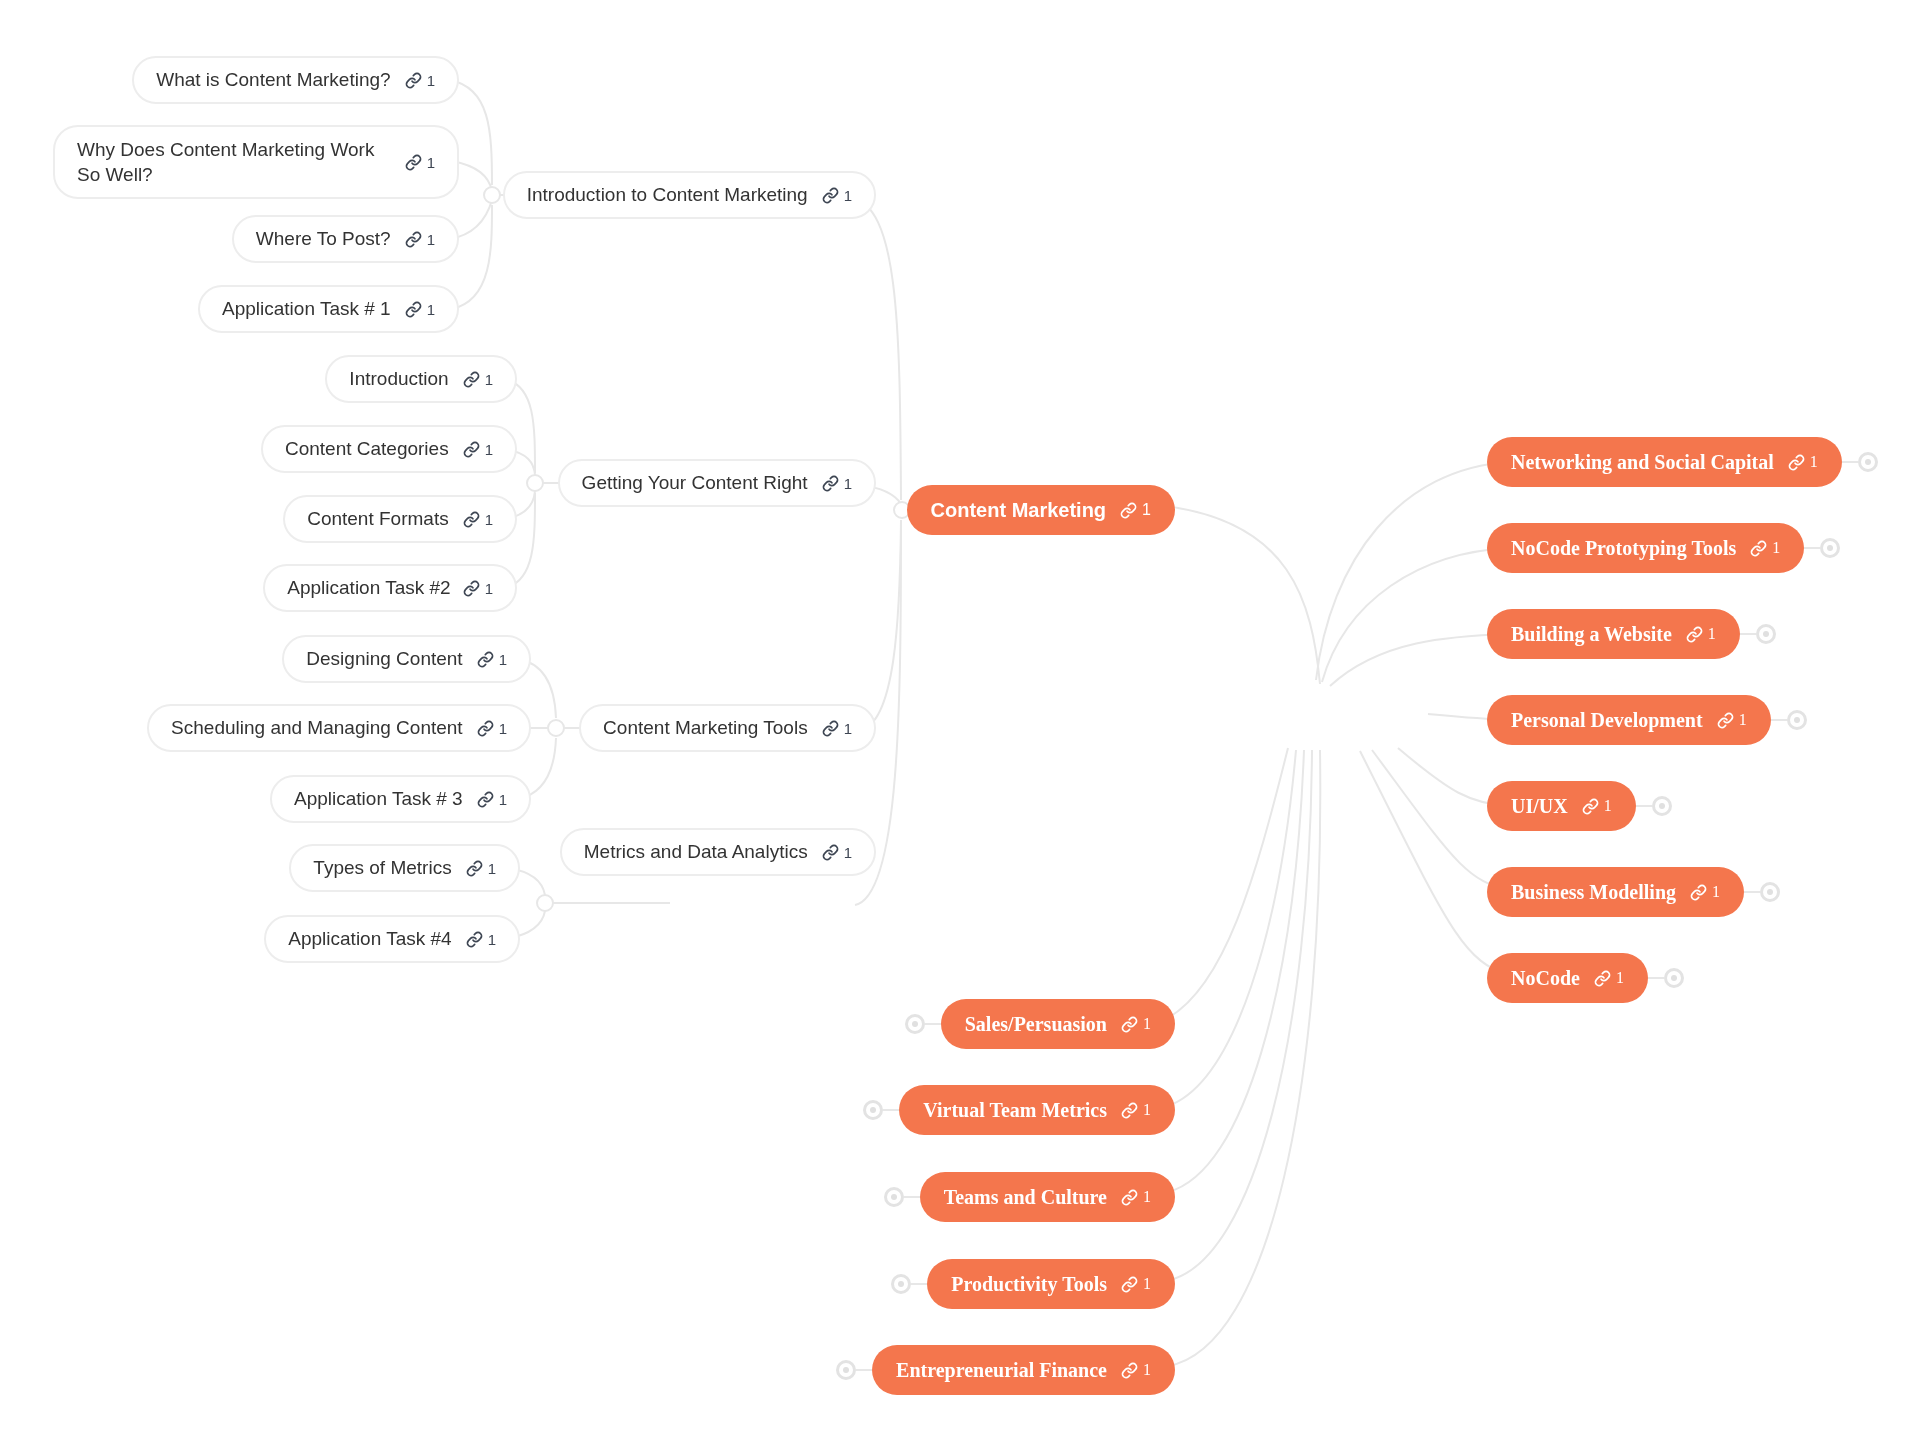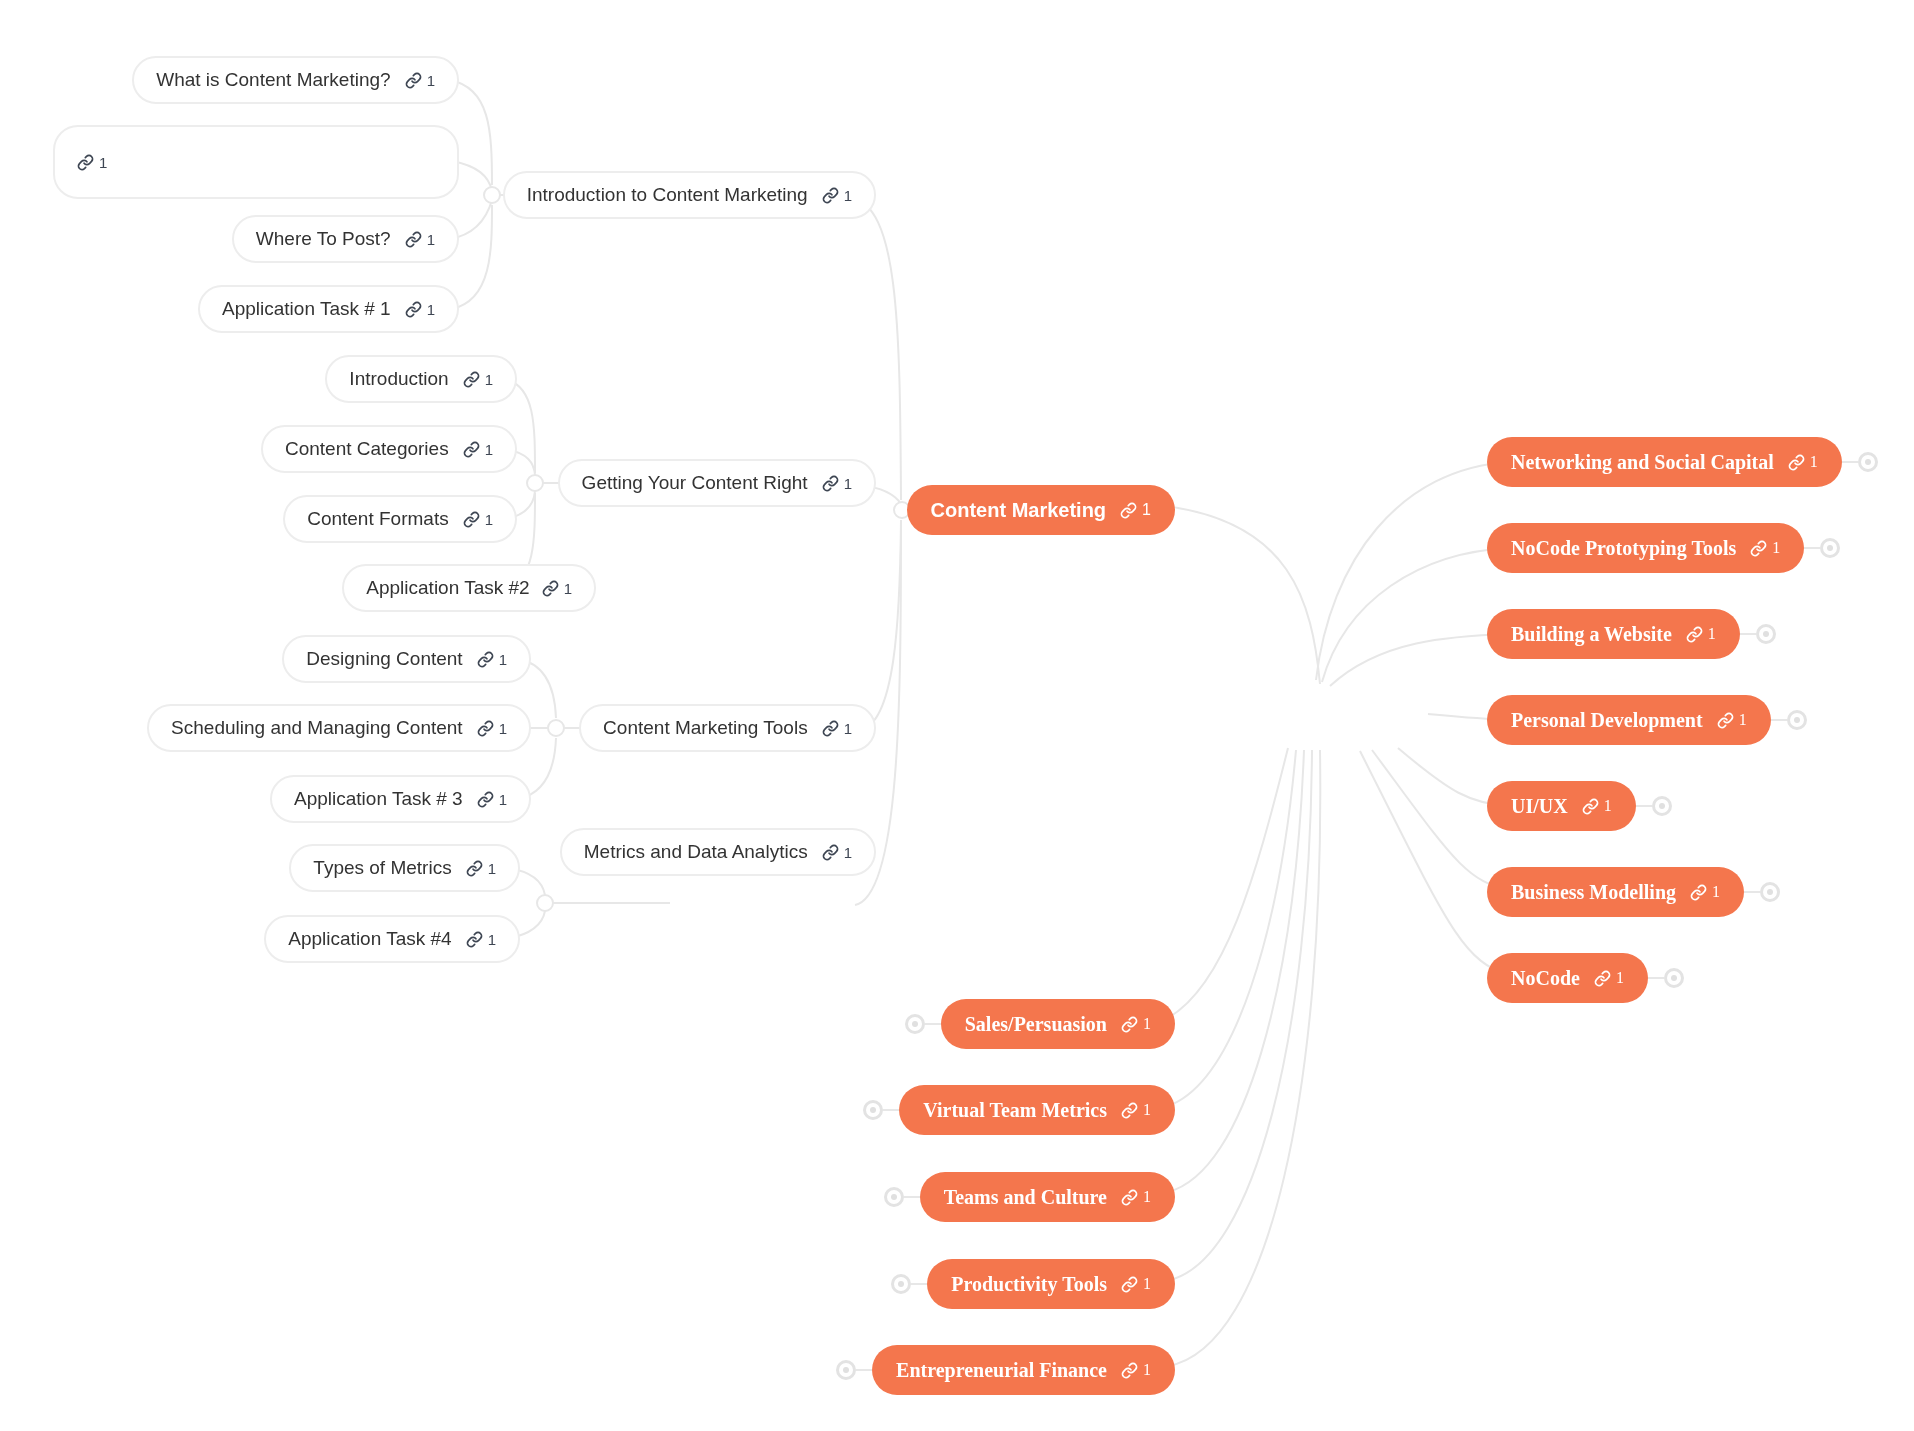--- a/index.html
+++ b/index.html
@@ -105,20 +105,21 @@
     <span class="link-badge">
         <svg viewBox="0 0 24 24" stroke="currentColor" stroke-width="2.4" fill="none" stroke-linecap="round" stroke-linejoin="round">
           <path d="M10 13a5 5 0 0 0 7.54.54l3-3a5 5 0 0 0-7.07-7.07l-1.72 1.71"></path>
           <path d="M14 11a5 5 0 0 0-7.54-.54l-3 3a5 5 0 0 0 7.07 7.07l1.71-1.71"></path>
         </svg>
         <span class="link-count">1</span>
       </span>
   </div>
 
   <div class="node white wide abs" style="right:1455px;top:125px;">
+    <span class="nlabel">Why Does Content Marketing Work So Well?</span>
     <span class="link-badge">
         <svg viewBox="0 0 24 24" stroke="currentColor" stroke-width="2.4" fill="none" stroke-linecap="round" stroke-linejoin="round">
           <path d="M10 13a5 5 0 0 0 7.54.54l3-3a5 5 0 0 0-7.07-7.07l-1.72 1.71"></path>
           <path d="M14 11a5 5 0 0 0-7.54-.54l-3 3a5 5 0 0 0 7.07 7.07l1.71-1.71"></path>
         </svg>
         <span class="link-count">1</span>
       </span>
   </div>
 
   <div class="node white abs" style="right:1455px;top:215px;">
@@ -169,21 +170,21 @@
     <span class="nlabel">Content Formats</span>
     <span class="link-badge">
         <svg viewBox="0 0 24 24" stroke="currentColor" stroke-width="2.4" fill="none" stroke-linecap="round" stroke-linejoin="round">
           <path d="M10 13a5 5 0 0 0 7.54.54l3-3a5 5 0 0 0-7.07-7.07l-1.72 1.71"></path>
           <path d="M14 11a5 5 0 0 0-7.54-.54l-3 3a5 5 0 0 0 7.07 7.07l1.71-1.71"></path>
         </svg>
         <span class="link-count">1</span>
       </span>
   </div>
 
-  <div class="node white abs" style="right:1318px;top:564px;gap:12px;">
+  <div class="node white abs" style="right:1397px;top:564px;gap:12px;">
     <span class="nlabel">Application Task #2</span>
     <span class="link-badge">
         <svg viewBox="0 0 24 24" stroke="currentColor" stroke-width="2.4" fill="none" stroke-linecap="round" stroke-linejoin="round">
           <path d="M10 13a5 5 0 0 0 7.54.54l3-3a5 5 0 0 0-7.07-7.07l-1.72 1.71"></path>
           <path d="M14 11a5 5 0 0 0-7.54-.54l-3 3a5 5 0 0 0 7.07 7.07l1.71-1.71"></path>
         </svg>
         <span class="link-count">1</span>
       </span>
   </div>
 

